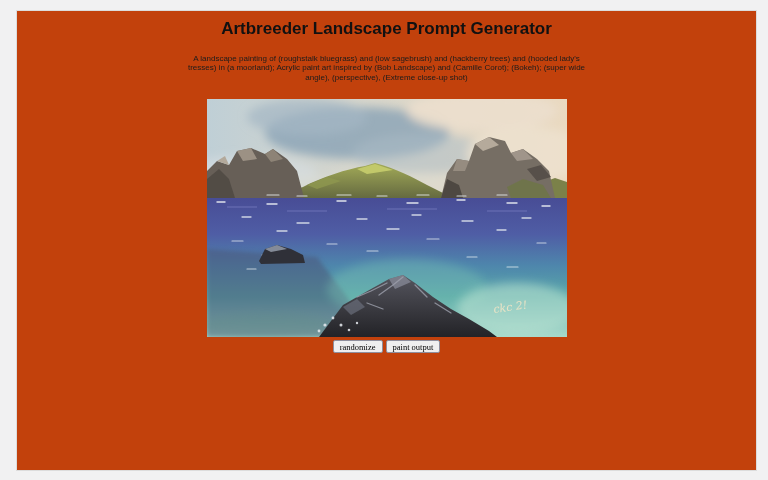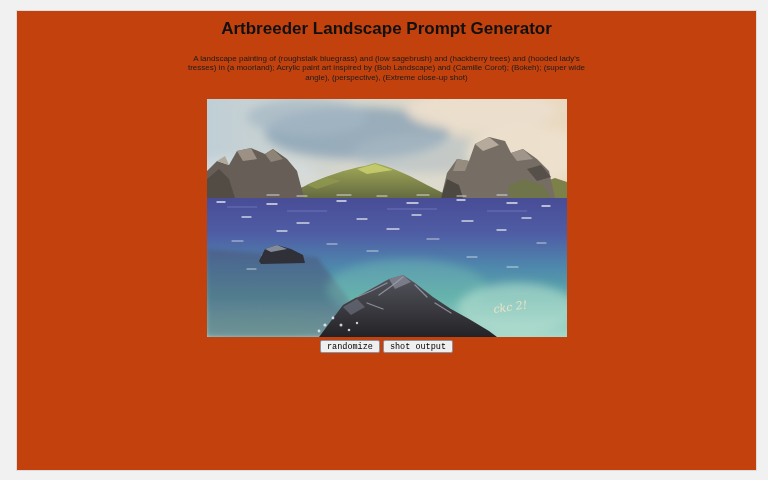--- a/index.html
+++ b/index.html
@@ -24,21 +24,21 @@
   }
   .art{
     width:360px;height:238px;margin:17px auto 0 auto;
     line-height:0;
   }
   .art svg{display:block;width:360px;height:238px;}
   .actions{
     margin-top:3px;display:flex;justify-content:center;gap:3px;
   }
   .actions button{
-    font-family:Liberation Mono, monospace;
+    font-family:Liberation Serif, serif;
     font-size:8.5px;line-height:1;color:#000;
     background:#efefef;border:1px solid #8f8f9d;border-radius:2px;
     padding:2px 6px;height:13px;cursor:pointer;
   }
 </style>
 </head>
 <body>
 
 <div class="card">
 
@@ -150,16 +150,16 @@
             <circle cx="150" cy="224" r="1.2"></circle>
         </g>
       </g>
 
       <text x="287" y="214" font-size="11" fill="#e9e3c6" font-family="'DejaVu Serif',serif" font-style="italic" transform="rotate(-8 287 214)">ckc 2!</text>
     </svg>
   </div>
 
   <div class="actions">
     <button type="button">randomize</button>
-    <button type="button">shot output</button>
+    <button type="button">paint output</button>
   </div>
 
 </div>
 
 </body></html>

